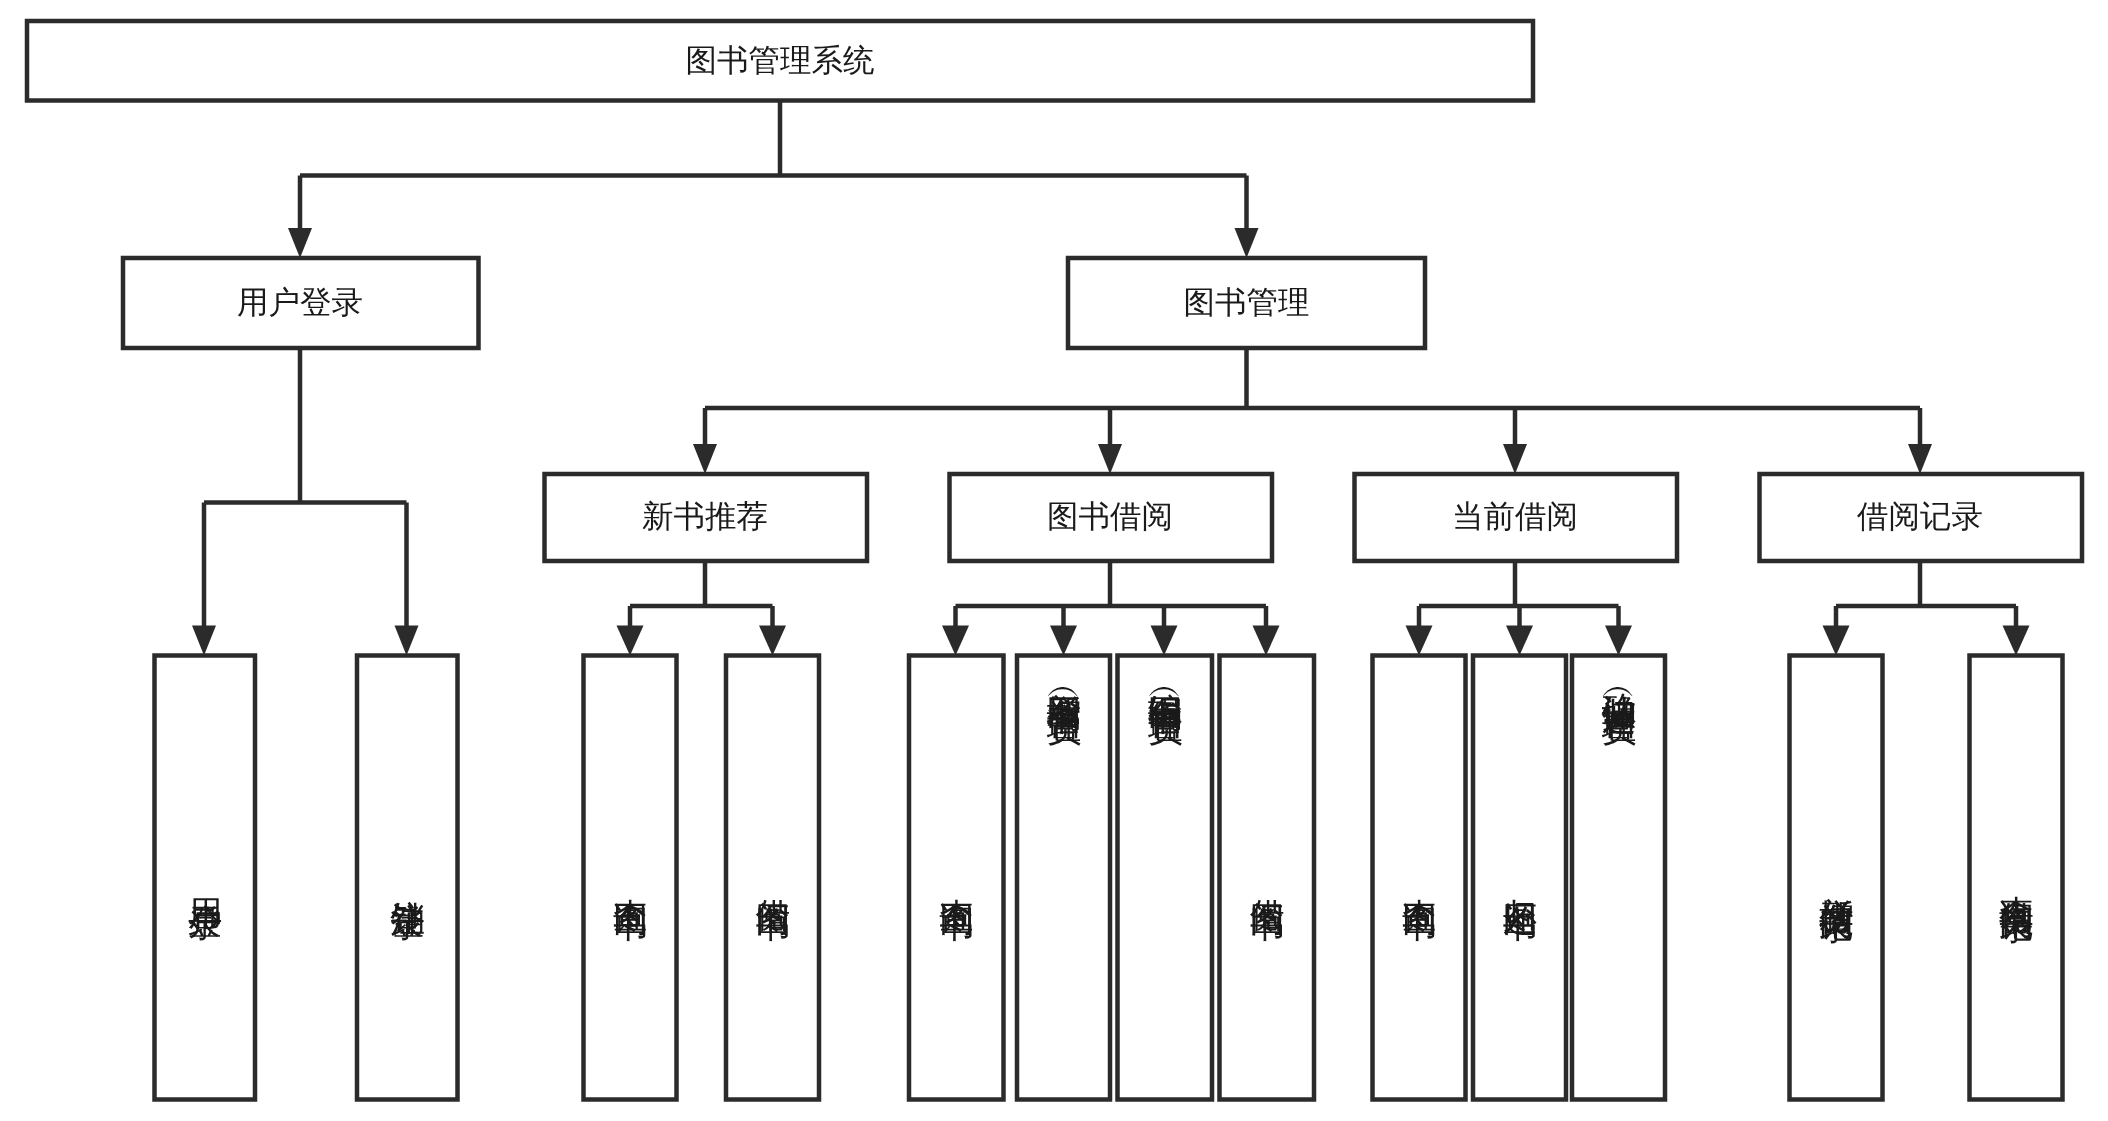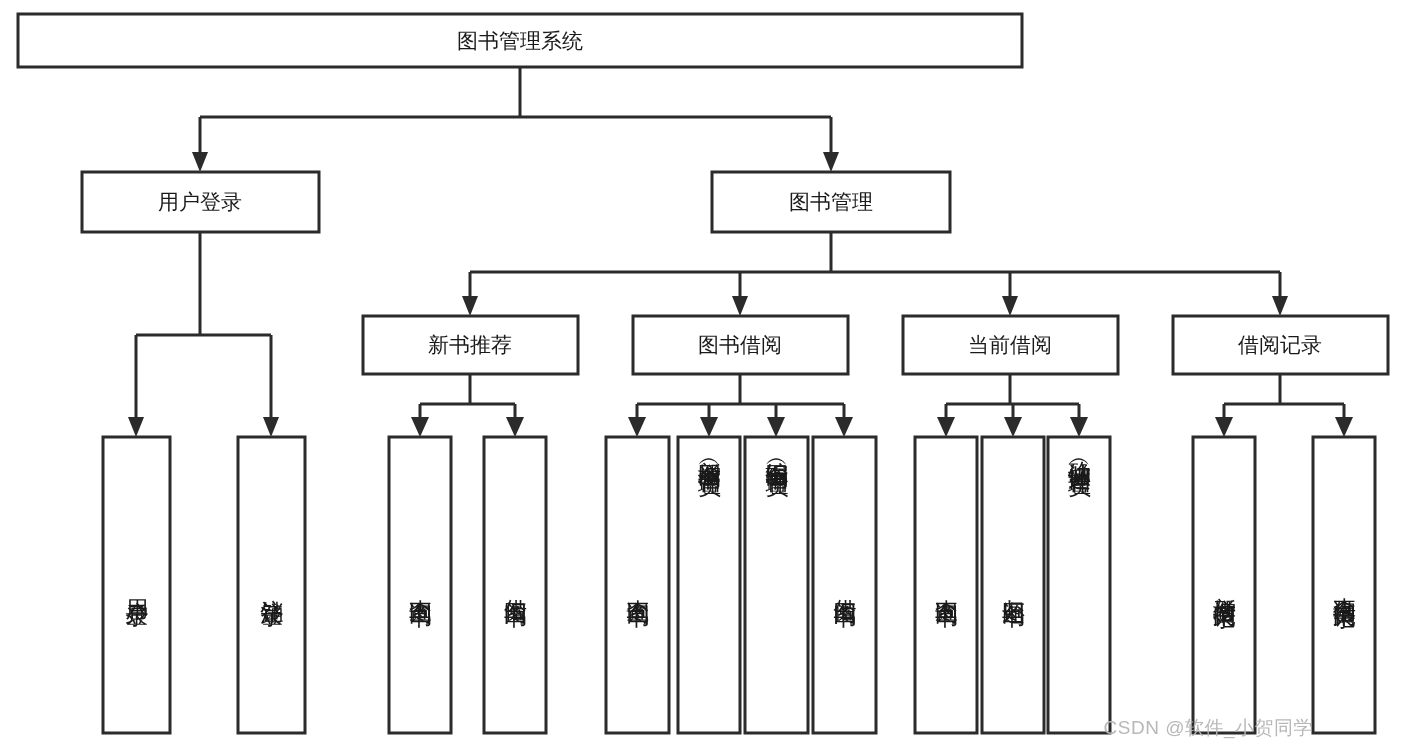--- a/index.html
+++ b/index.html
@@ -226,14 +226,13 @@
   <div class="v-label-wrap top-align" style="left:1048px;top:443px;width:62px;height:290px;">
     <span class="v-label">确认归还（管理员）</span>
   </div>
   <div class="v-label-wrap" style="left:1193px;top:437px;width:62px;height:296px;">
     <span class="v-label">新增借阅记录</span>
   </div>
   <div class="v-label-wrap" style="left:1313px;top:437px;width:62px;height:296px;">
     <span class="v-label">查询借阅记录</span>
   </div>
 
-  <div class="watermark">CSDN @软件_小贺同学</div>
 </div>
 
 </body></html>

